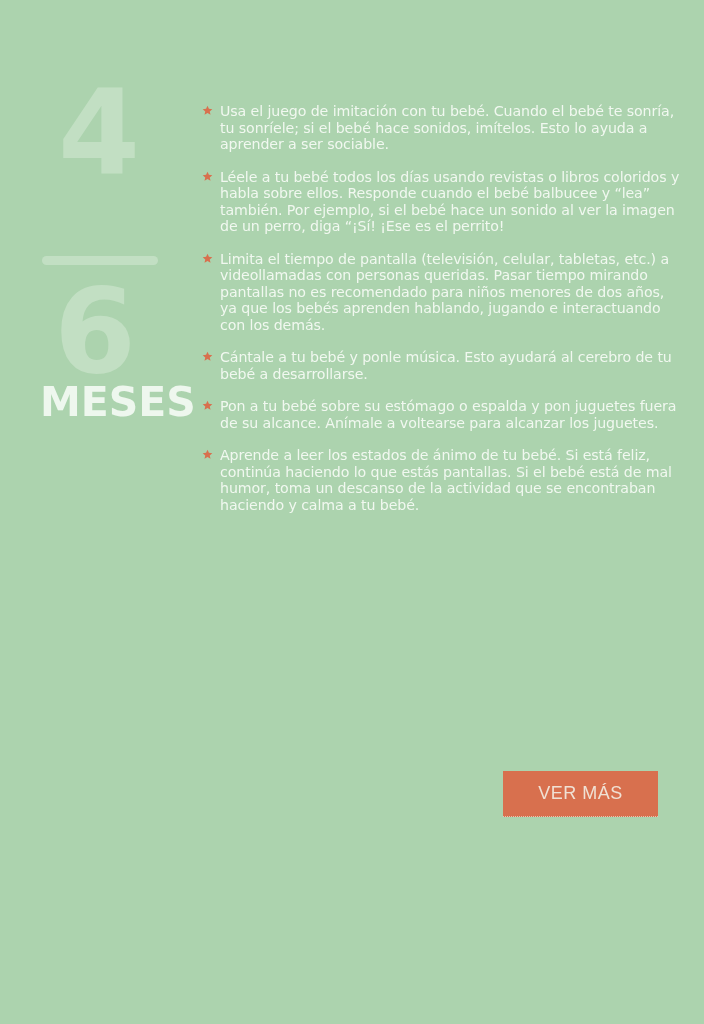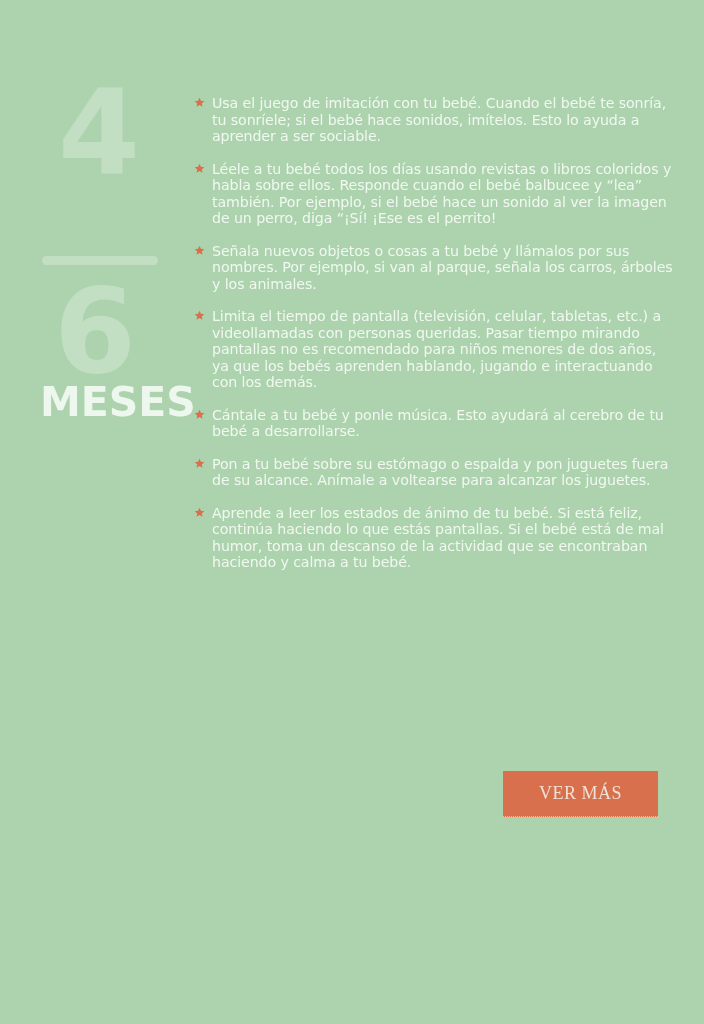--- a/index.html
+++ b/index.html
@@ -61,21 +61,21 @@
       letter-spacing: 0px;
       color: #eef7ee;
       line-height: 1;
       text-align: left;
     }
     .tips {
       position: absolute;
       left: 194px;
       top: 95px;
       width: 480px;
-      margin: 0;
+      margin: 8px;
       padding: 0;
       list-style: none;
     }
     .tip {
       position: relative;
       padding-left: 18px;
       margin-bottom: 16px;
       font-size: 14.2px;
       line-height: 16.5px;
       color: #f1f8f0;
@@ -100,21 +100,21 @@
     .ver-mas {
       position: absolute;
       left: 503px;
       top: 771px;
       width: 155px;
       height: 46px;
       background: #d8704e;
       color: #f0e1d4;
       border: none;
       border-bottom: 1px dotted #e8c3b0;
-      font-family: Liberation Serif, serif;
+      font-family: Liberation Sans, sans-serif;
       font-weight: 300;
       font-size: 18px;
       letter-spacing: 0.5px;
       cursor: pointer;
       padding: 0;
       display: flex;
       align-items: center;
       justify-content: center;
     }
   </style>
@@ -144,28 +144,20 @@
         </svg>
       </span>
     <span>Léele a tu bebé todos los días usando revistas o libros coloridos y habla sobre ellos. Responde cuando el bebé balbucee y “lea” también. Por ejemplo, si el bebé hace un sonido al ver la imagen de un perro, diga “¡Sí! ¡Ese es el perrito!</span>
   </li>
   <li class="tip">
     <span class="tip-star">
         <svg viewBox="0 0 24 24">
           <path fill="#d8704e" d="M12 1.5l3.1 6.9 7.4.7-5.6 5 1.7 7.3L12 17.6l-6.6 3.8 1.7-7.3-5.6-5 7.4-.7z"></path>
         </svg>
       </span>
-    <span>Señala nuevos objetos o cosas a tu bebé y llámalos por sus nombres. Por ejemplo, si van al parque, señala los carros, árboles y los animales.</span>
-  </li>
-  <li class="tip">
-    <span class="tip-star">
-        <svg viewBox="0 0 24 24">
-          <path fill="#d8704e" d="M12 1.5l3.1 6.9 7.4.7-5.6 5 1.7 7.3L12 17.6l-6.6 3.8 1.7-7.3-5.6-5 7.4-.7z"></path>
-        </svg>
-      </span>
     <span>Limita el tiempo de pantalla (televisión, celular, tabletas, etc.) a videollamadas con personas queridas. Pasar tiempo mirando pantallas no es recomendado para niños menores de dos años, ya que los bebés aprenden hablando, jugando e interactuando con los demás.</span>
   </li>
   <li class="tip">
     <span class="tip-star">
         <svg viewBox="0 0 24 24">
           <path fill="#d8704e" d="M12 1.5l3.1 6.9 7.4.7-5.6 5 1.7 7.3L12 17.6l-6.6 3.8 1.7-7.3-5.6-5 7.4-.7z"></path>
         </svg>
       </span>
     <span>Cántale a tu bebé y ponle música. Esto ayudará al cerebro de tu bebé a desarrollarse.</span>
   </li>

